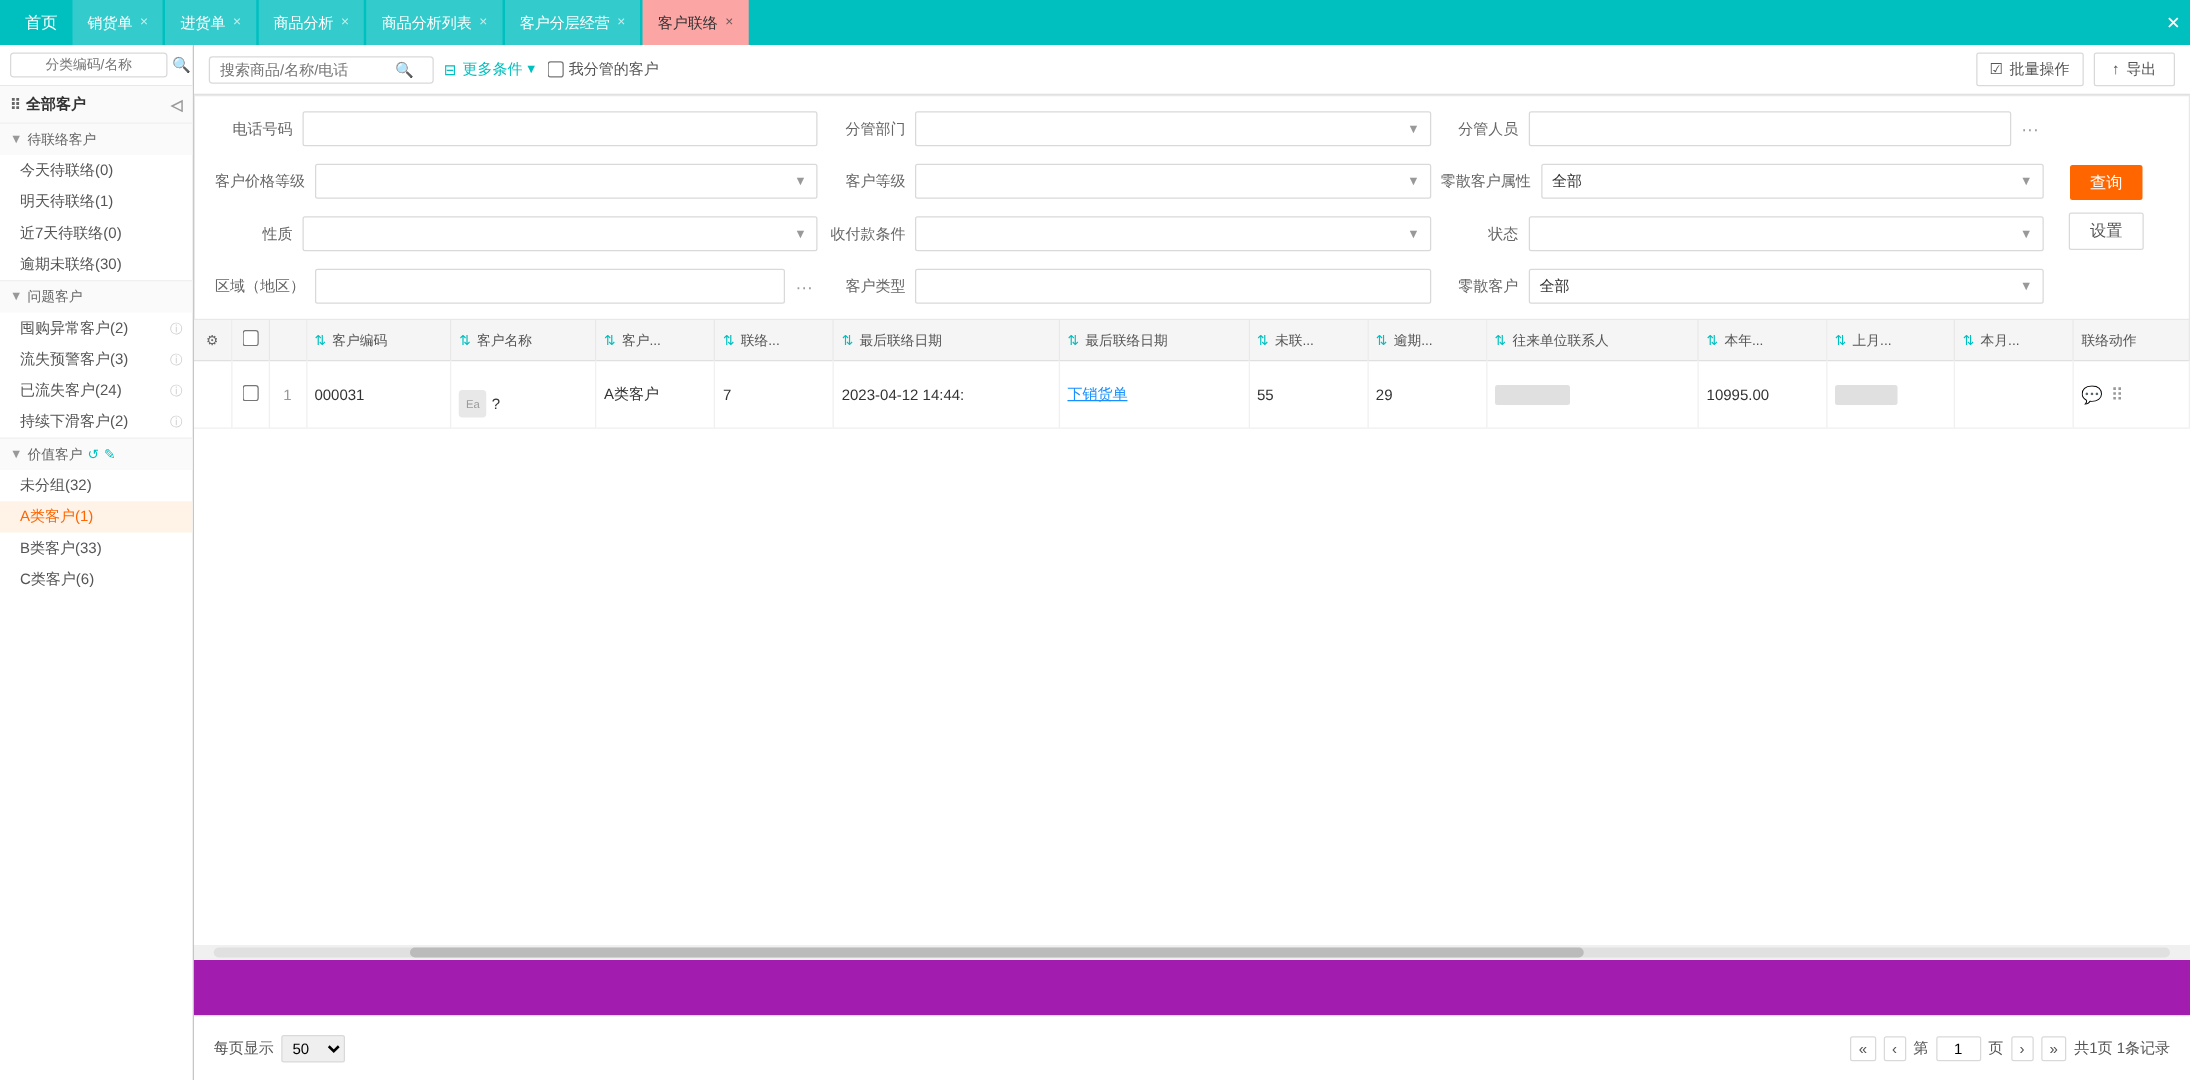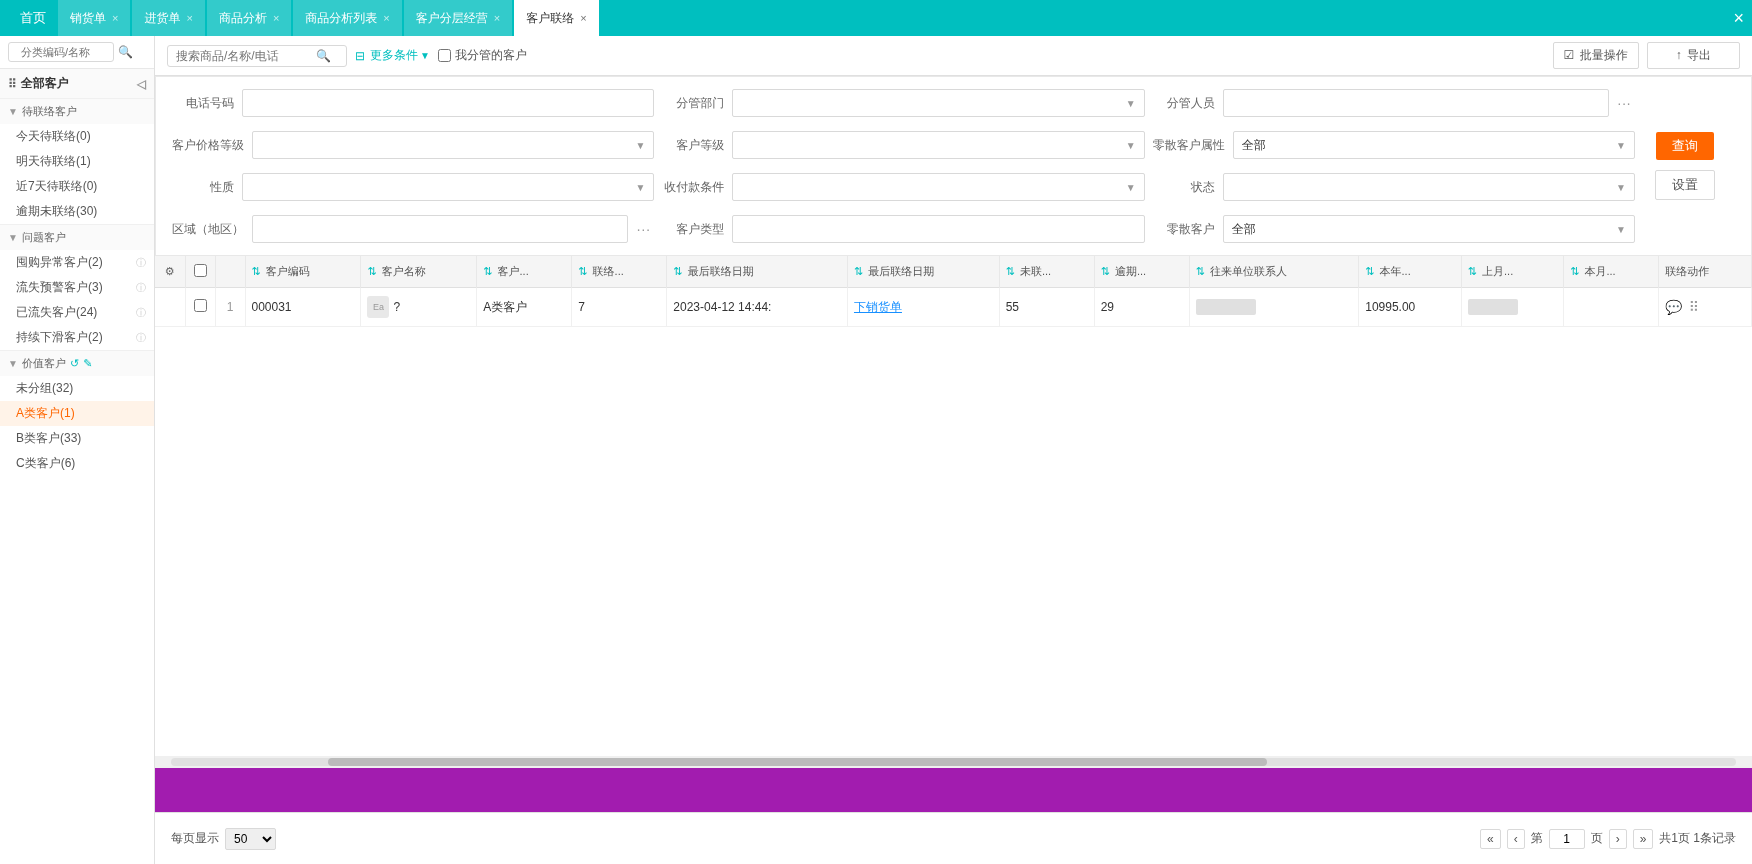--- a/index.html
+++ b/index.html
@@ -2,31 +2,31 @@
 <html><head>
   <meta charset="utf-8">
   <style>
     * { box-sizing: border-box; margin: 0; padding: 0; }
     body { font-family: 'Microsoft YaHei', Arial, sans-serif; font-size: 12px; background: #f0f0f0; color: #333; width: 1752px; min-height: 864px; overflow-x: hidden; }
     
     
     .top-nav { background: #00bfbf; display: flex; align-items: center; height: 36px; padding: 0 8px; }
     .top-nav .nav-home { color: white; padding: 0 12px; font-size: 13px; cursor: pointer; }
     .nav-tab { display: flex; align-items: center; background: rgba(255,255,255,0.2); color: white; padding: 0 12px; height: 36px; font-size: 12px; margin-right: 2px; cursor: pointer; position: relative; }
-    .nav-tab.active { background: #ffffff; color: #333; }
+    .nav-tab.active { background: #fca5a5; color: #333; }
     .nav-tab .close-x { margin-left: 6px; font-size: 11px; opacity: 0.7; }
     .top-nav-right { margin-left: auto; color: white; font-size: 18px; cursor: pointer; }
     
     
     .main-layout { display: flex; height: calc(864px - 36px); }
     
     
     .sidebar { width: 155px; background: white; border-right: 1px solid #e0e0e0; overflow-y: auto; flex-shrink: 0; }
     .sidebar-search { padding: 6px 8px; border-bottom: 1px solid #e8e8e8; display: flex; align-items: center; }
-    .sidebar-search input { border: 1px solid #d9d9d9; border-radius: 3px; padding: 3px 12px; font-size: 11px; width: 106px; outline: none; }
+    .sidebar-search input { border: 1px solid #d9d9d9; border-radius: 3px; padding: 3px 12px; font-size: 11px; width: 126px; outline: none; text-align: center; }
     .sidebar-search .search-icon { margin-left: 4px; color: #00bfbf; cursor: pointer; }
     .sidebar-section-header { display: flex; align-items: center; padding: 6px 8px; font-weight: bold; font-size: 12px; color: #333; background: #fafafa; }
     .sidebar-section-header .dots-icon { margin-right: 4px; color: #666; }
     .sidebar-section-header .collapse-icon { margin-left: auto; color: #999; cursor: pointer; }
     .sidebar-group-title { padding: 5px 8px; color: #666; font-size: 11px; display: flex; align-items: center; background: #fafafa; border-top: 1px solid #f0f0f0; }
     .sidebar-group-title .arrow { margin-right: 4px; font-size: 10px; color: #999; }
     .sidebar-item { padding: 4px 8px 4px 16px; font-size: 12px; color: #555; cursor: pointer; display: flex; align-items: center; }
     .sidebar-item.active { background: #fff3e8; color: #ff6600; }
     .sidebar-item .item-icon { margin-left: auto; color: #ccc; font-size: 10px; }
     
@@ -35,21 +35,21 @@
     
     
     .filter-bar { background: white; padding: 6px 12px; border-bottom: 1px solid #e0e0e0; display: flex; align-items: center; gap: 8px; }
     .filter-search { display: flex; align-items: center; border: 1px solid #d9d9d9; border-radius: 3px; padding: 3px 8px; width: 180px; }
     .filter-search input { border: none; outline: none; font-size: 12px; width: 140px; }
     .filter-more { color: #00bfbf; cursor: pointer; display: flex; align-items: center; gap: 2px; font-size: 12px; }
     .filter-more .funnel { margin-right: 3px; }
     .filter-my-customer { display: flex; align-items: center; gap: 4px; font-size: 12px; color: #555; cursor: pointer; }
     .filter-right { margin-left: auto; display: flex; gap: 8px; align-items: flex-end; }
     .btn-batch { border: 1px solid #d9d9d9; background: white; padding: 4px 10px; font-size: 12px; cursor: pointer; color: #555; border-radius: 2px; }
-    .btn-export { border: 1px solid #d9d9d9; background: white; padding: 4px 28px; font-size: 12px; cursor: pointer; color: #555; border-radius: 2px; }
+    .btn-export { border: 1px solid #d9d9d9; background: white; padding: 4px 14px; font-size: 12px; cursor: pointer; color: #555; border-radius: 2px; }
     
     
     .advanced-filter { background: white; border: 1px solid #e8e8e8; margin: 0; padding: 8px 16px; }
     .filter-row { display: flex; align-items: center; padding: 4px 0; gap: 8px; }
     .filter-field { display: flex; align-items: center; flex: 1; min-width: 0; }
     .filter-label { color: #666; font-size: 12px; white-space: nowrap; min-width: 70px; text-align: right; padding-right: 8px; }
     .filter-input { flex: 1; border: 1px solid #d9d9d9; border-radius: 2px; padding: 4px 8px; font-size: 12px; outline: none; height: 28px; }
     .filter-select { flex: 1; border: 1px solid #d9d9d9; border-radius: 2px; padding: 4px 8px; font-size: 12px; outline: none; height: 28px; background: white; position: relative; display: flex; align-items: center; justify-content: space-between; cursor: pointer; }
     .filter-select-arrow { color: #999; font-size: 10px; }
     .filter-dots { color: #999; font-size: 14px; cursor: pointer; padding: 0 4px; }
@@ -80,21 +80,21 @@
     
     
     .h-scrollbar { background: #f0f0f0; height: 12px; display: flex; align-items: center; padding: 2px 0; }
     .h-scrollbar-track { flex: 1; background: #e0e0e0; border-radius: 6px; height: 8px; position: relative; margin: 0 16px; }
     .h-scrollbar-thumb { background: #bbb; border-radius: 6px; height: 8px; width: 60%; position: absolute; left: 10%; }
     
     .btn-query { background: #ff6600; color: white; border: none; padding: 5px 16px; font-size: 13px; cursor: pointer; border-radius: 2px; }
     .btn-set { background: white; color: #555; border: 1px solid #d9d9d9; padding: 5px 16px; font-size: 13px; cursor: pointer; border-radius: 2px; margin-top: 4px; }
     .query-buttons { display: flex; flex-direction: column; align-items: center; justify-content: center; padding: 0 8px; }
 
-    .customer-name-cell { display: flex; align-items: center; gap: 4px; }
+    .customer-name-cell { display: flex; align-items: center; gap: 4px; margin-top: 15px; }
     .avatar-box { width: 22px; height: 22px; background: #e8e8e8; border-radius: 3px; display: flex; align-items: center; justify-content: center; font-size: 9px; color: #999; flex-shrink: 0; }
   </style>
 </head>
 <body>
 
 <div class="top-nav">
   <span class="nav-home">首页</span>
 
   <div class="nav-tab">
     <span>销货单</span>

